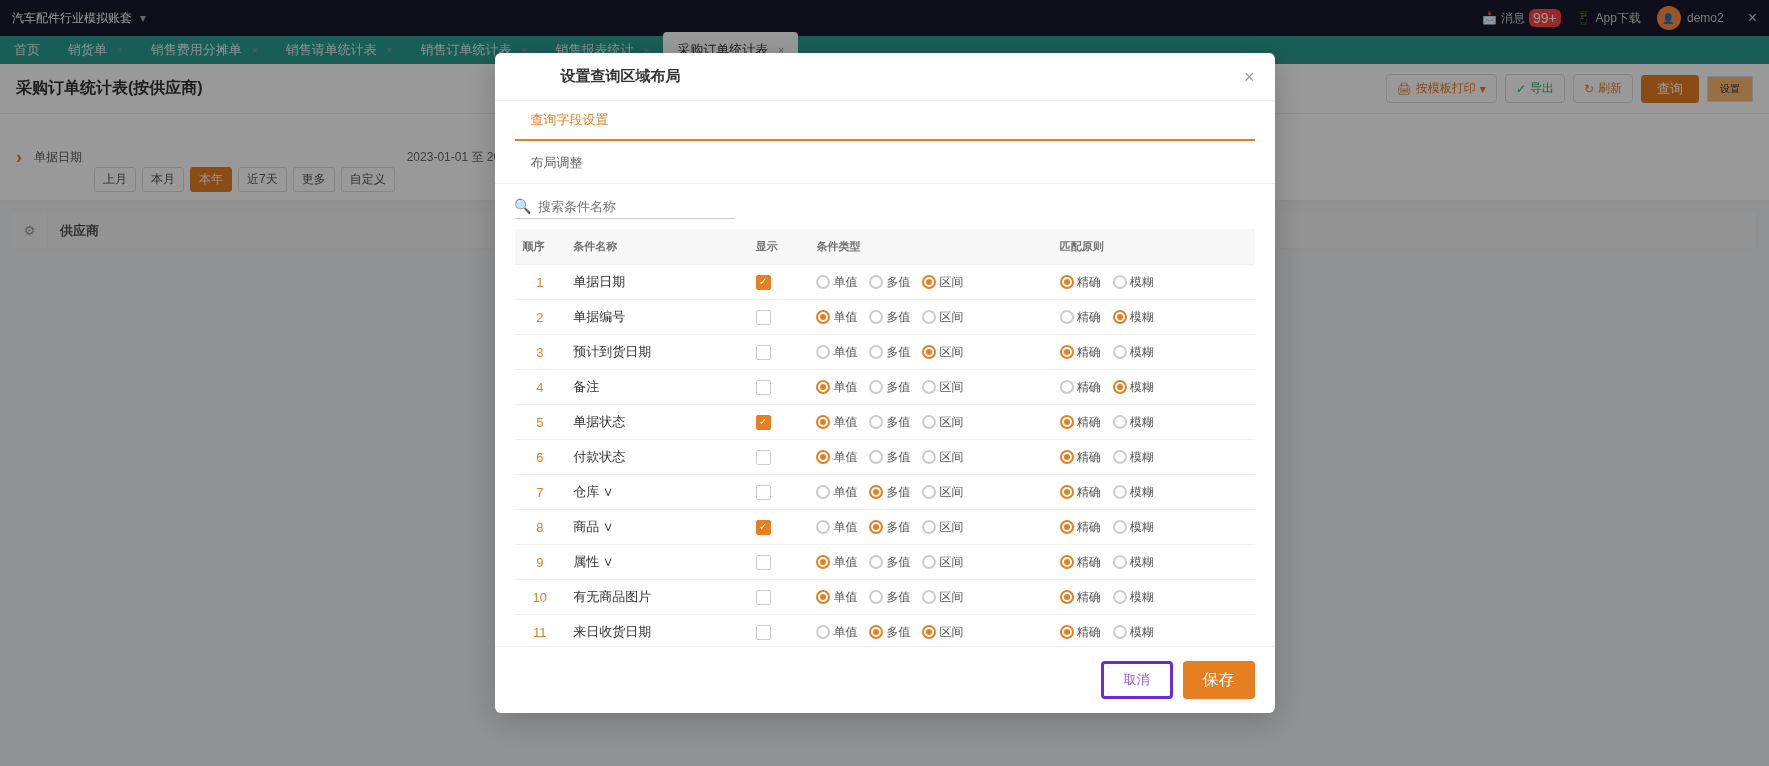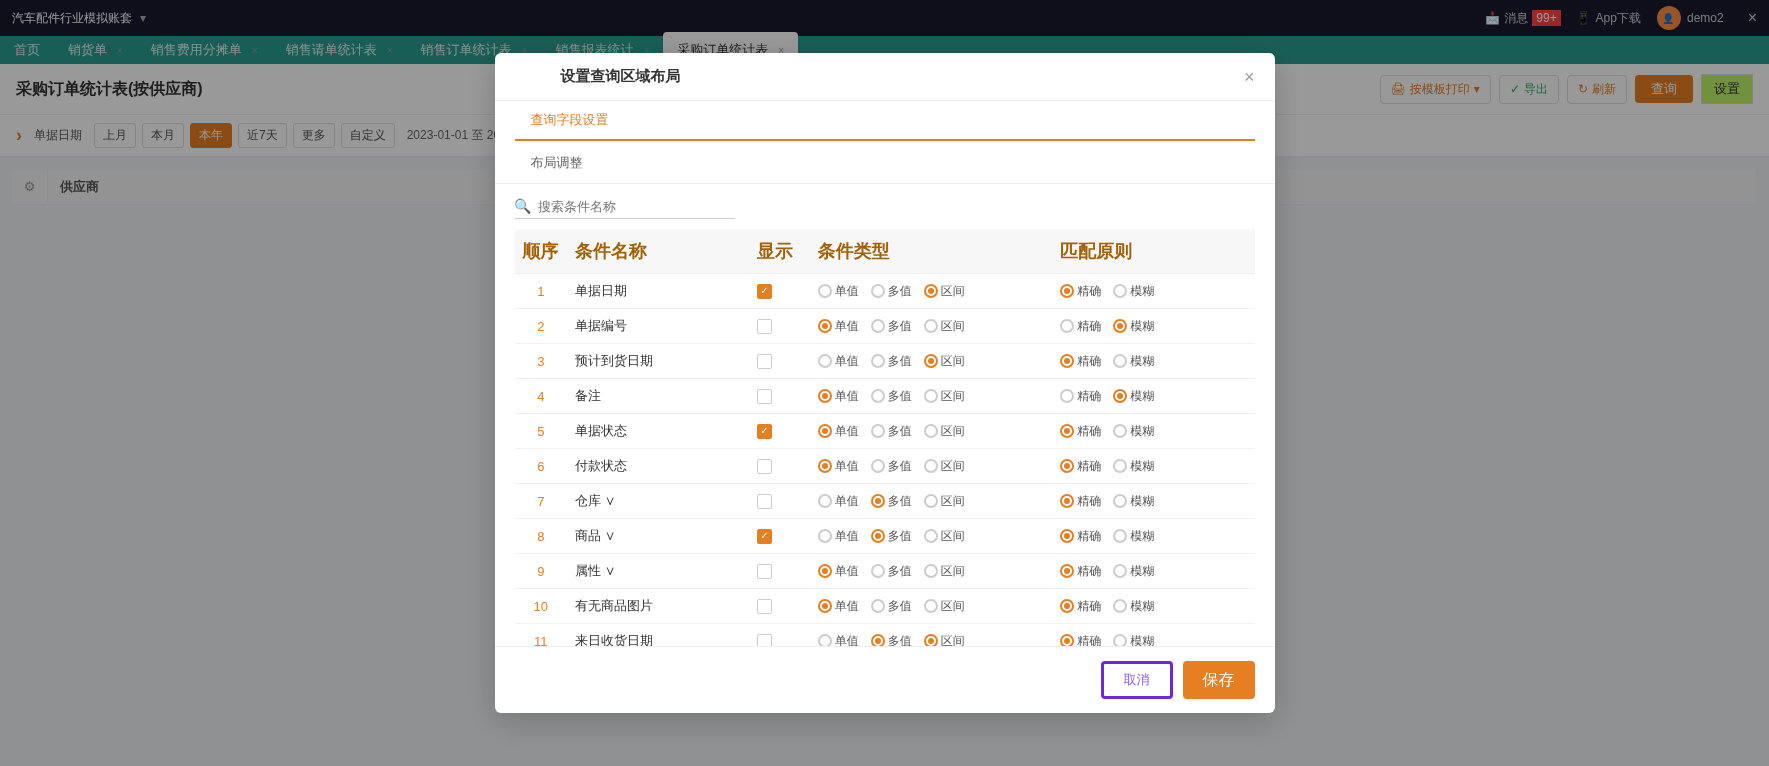--- a/index.html
+++ b/index.html
@@ -13,21 +13,21 @@
       align-items: center;
       justify-content: space-between;
       padding: 0 12px;
       color: #ccc;
       font-size: 12px;
     }
     .top-bar-left { display: flex; align-items: center; gap: 8px; }
     .top-bar-title { color: #fff; font-size: 12px; }
     .top-bar-right { display: flex; align-items: center; gap: 16px; }
     .notification-btn { display: flex; align-items: center; gap: 4px; cursor: pointer; position: relative; }
-    .badge { background: #ff4444; color: #fff; font-size: 12px; padding: 1px 4px; border-radius: 0; }
+    .badge { background: #ff4444; color: #fff; font-size: 14px; padding: 1px 4px; border-radius: 6px; }
     .app-download { display: flex; align-items: center; gap: 4px; cursor: pointer; }
     .user-info { display: flex; align-items: center; gap: 6px; cursor: pointer; }
     .avatar { width: 24px; height: 24px; border-radius: 50%; background: #ff8c42; display: flex; align-items: center; justify-content: center; color: #fff; font-size: 10px; }
     .close-top { color: #ccc; cursor: pointer; font-size: 16px; margin-left: 8px; }
 
     
     .tab-bar {
       height: 28px;
       background: #2a9d8f;
       display: flex;
@@ -56,34 +56,34 @@
       align-items: center;
       justify-content: space-between;
       border-bottom: 1px solid #eee;
     }
     .page-title { font-size: 16px; font-weight: bold; color: #333; }
     .header-actions { display: flex; align-items: center; gap: 8px; }
     .btn-print { display: flex; align-items: center; gap: 4px; border: 1px solid #ddd; background: #fff; padding: 5px 10px; border-radius: 4px; cursor: pointer; color: #e67e22; font-size: 12px; }
     .btn-export { display: flex; align-items: center; gap: 4px; border: 1px solid #ddd; background: #fff; padding: 5px 10px; border-radius: 4px; cursor: pointer; color: #27ae60; font-size: 12px; }
     .btn-refresh { display: flex; align-items: center; gap: 4px; border: 1px solid #ddd; background: #fff; padding: 5px 10px; border-radius: 4px; cursor: pointer; color: #e67e22; font-size: 12px; }
     .btn-query { background: #e67e22; color: #fff; border: none; padding: 5px 16px; border-radius: 4px; cursor: pointer; font-size: 13px; }
-    .btn-settings { background: #bef264; color: #333; border: 1px solid #ddd; padding: 5px 12px; border-radius: 0; cursor: pointer; font-size: 13px; }
+    .btn-settings { background: #fdba74; color: #333; border: 1px solid #ddd; padding: 5px 12px; border-radius: 0; cursor: pointer; font-size: 10px; }
 
     
     .filter-bar {
       background: #fff;
       padding: 8px 16px;
       display: flex;
       align-items: center;
       gap: 12px;
       border-bottom: 1px solid #eee;
     }
     .filter-toggle { color: #e67e22; cursor: pointer; font-size: 18px; font-weight: bold; }
     .date-label { color: #555; font-size: 12px; }
-    .date-filter { display: flex; align-items: flex-end; gap: 6px; }
+    .date-filter { display: flex; align-items: flex-end; gap: 6px; margin-top: 45px; }
     .date-btn { padding: 3px 8px; border: 1px solid #ddd; border-radius: 3px; cursor: pointer; font-size: 12px; color: #555; background: #fff; }
     .date-btn.active { background: #e67e22; color: #fff; border-color: #e67e22; }
     .date-range { color: #666; font-size: 12px; }
 
     
     .content-area {
       background: #f0f2f5;
       padding: 12px;
       height: calc(766px - 36px - 36px - 48px - 42px);
       overflow: auto;
@@ -183,22 +183,22 @@
     .modal-table table {
       width: 100%;
       border-collapse: collapse;
     }
     .modal-table thead tr {
       background: #f7f7f7;
     }
     .modal-table th {
       padding: 10px 8px;
       text-align: left;
-      font-size: 18px;
-      color: #a16207;
+      font-size: 11px;
+      color: #737373;
       font-weight: 600;
       border-bottom: 1px solid #eee;
       white-space: nowrap;
     }
     .modal-table td {
       padding: 8px 8px;
       border-bottom: 1px solid #f0f0f0;
       font-size: 13px;
       color: #333;
       vertical-align: middle;

